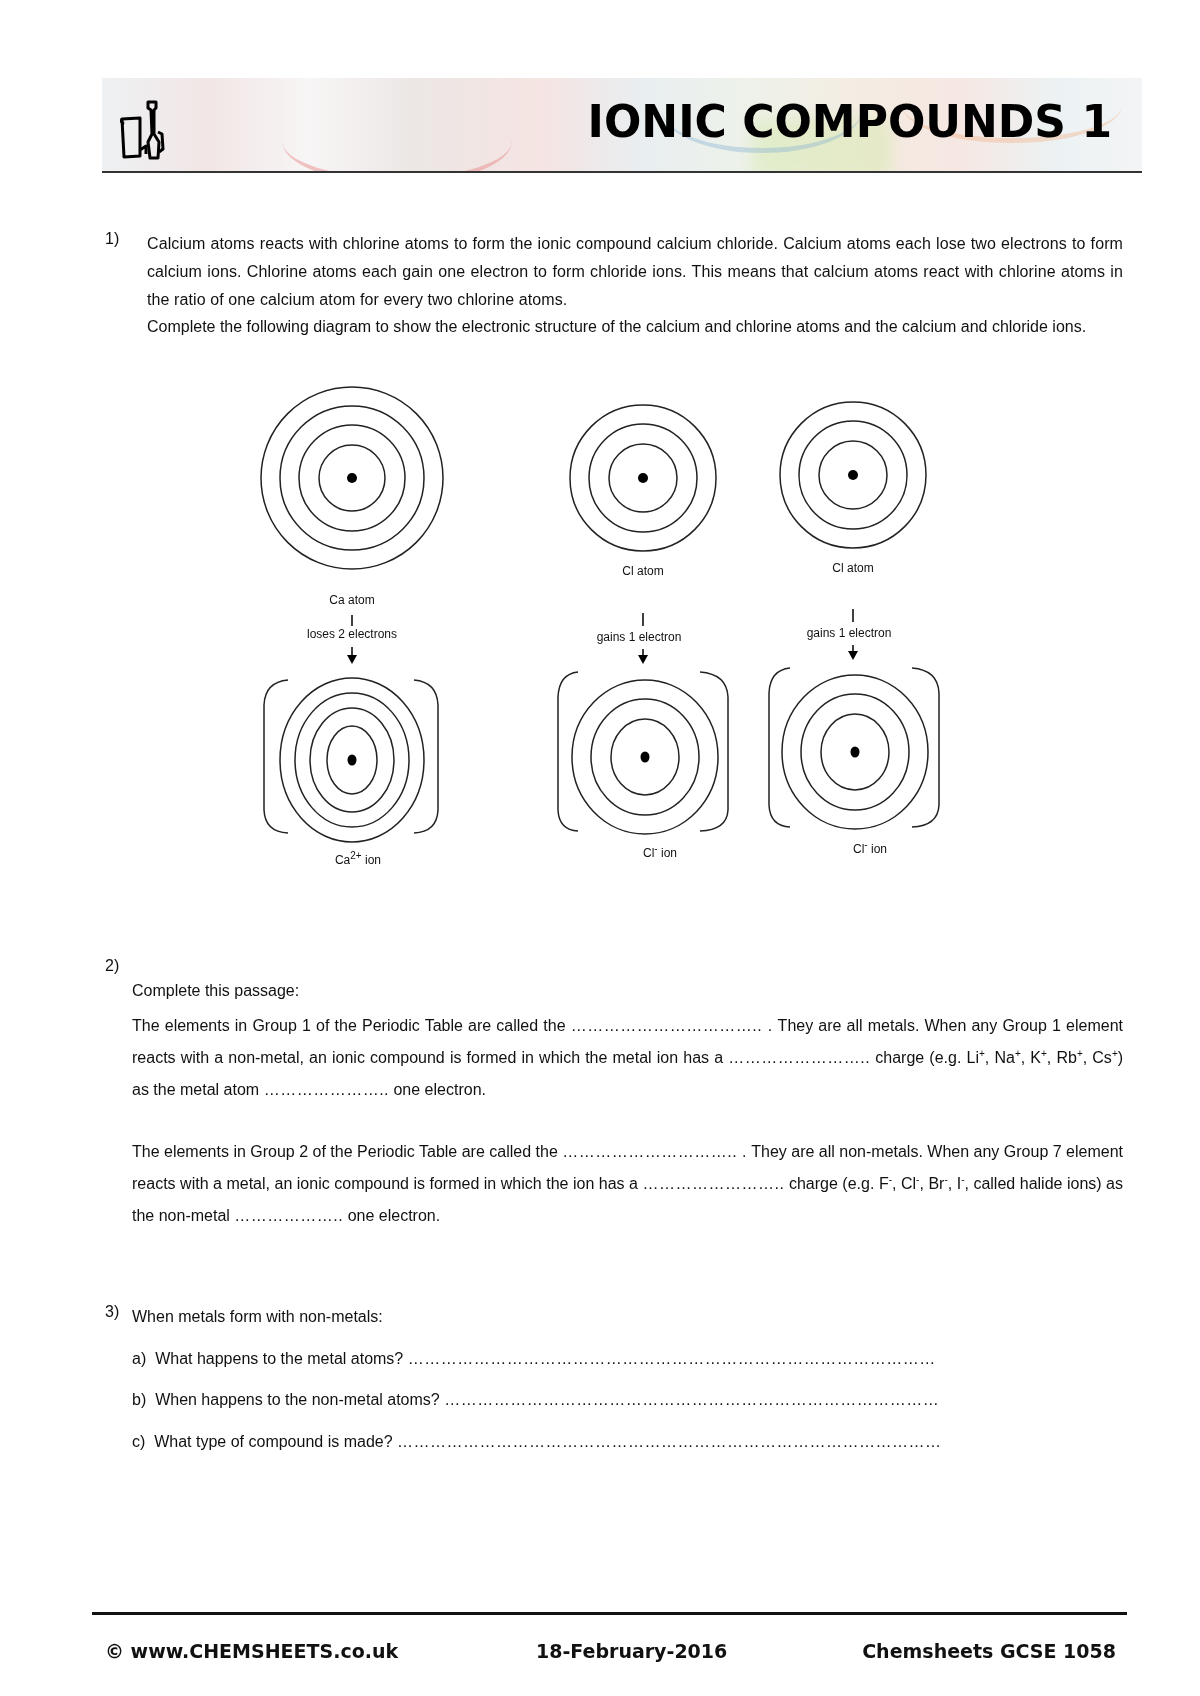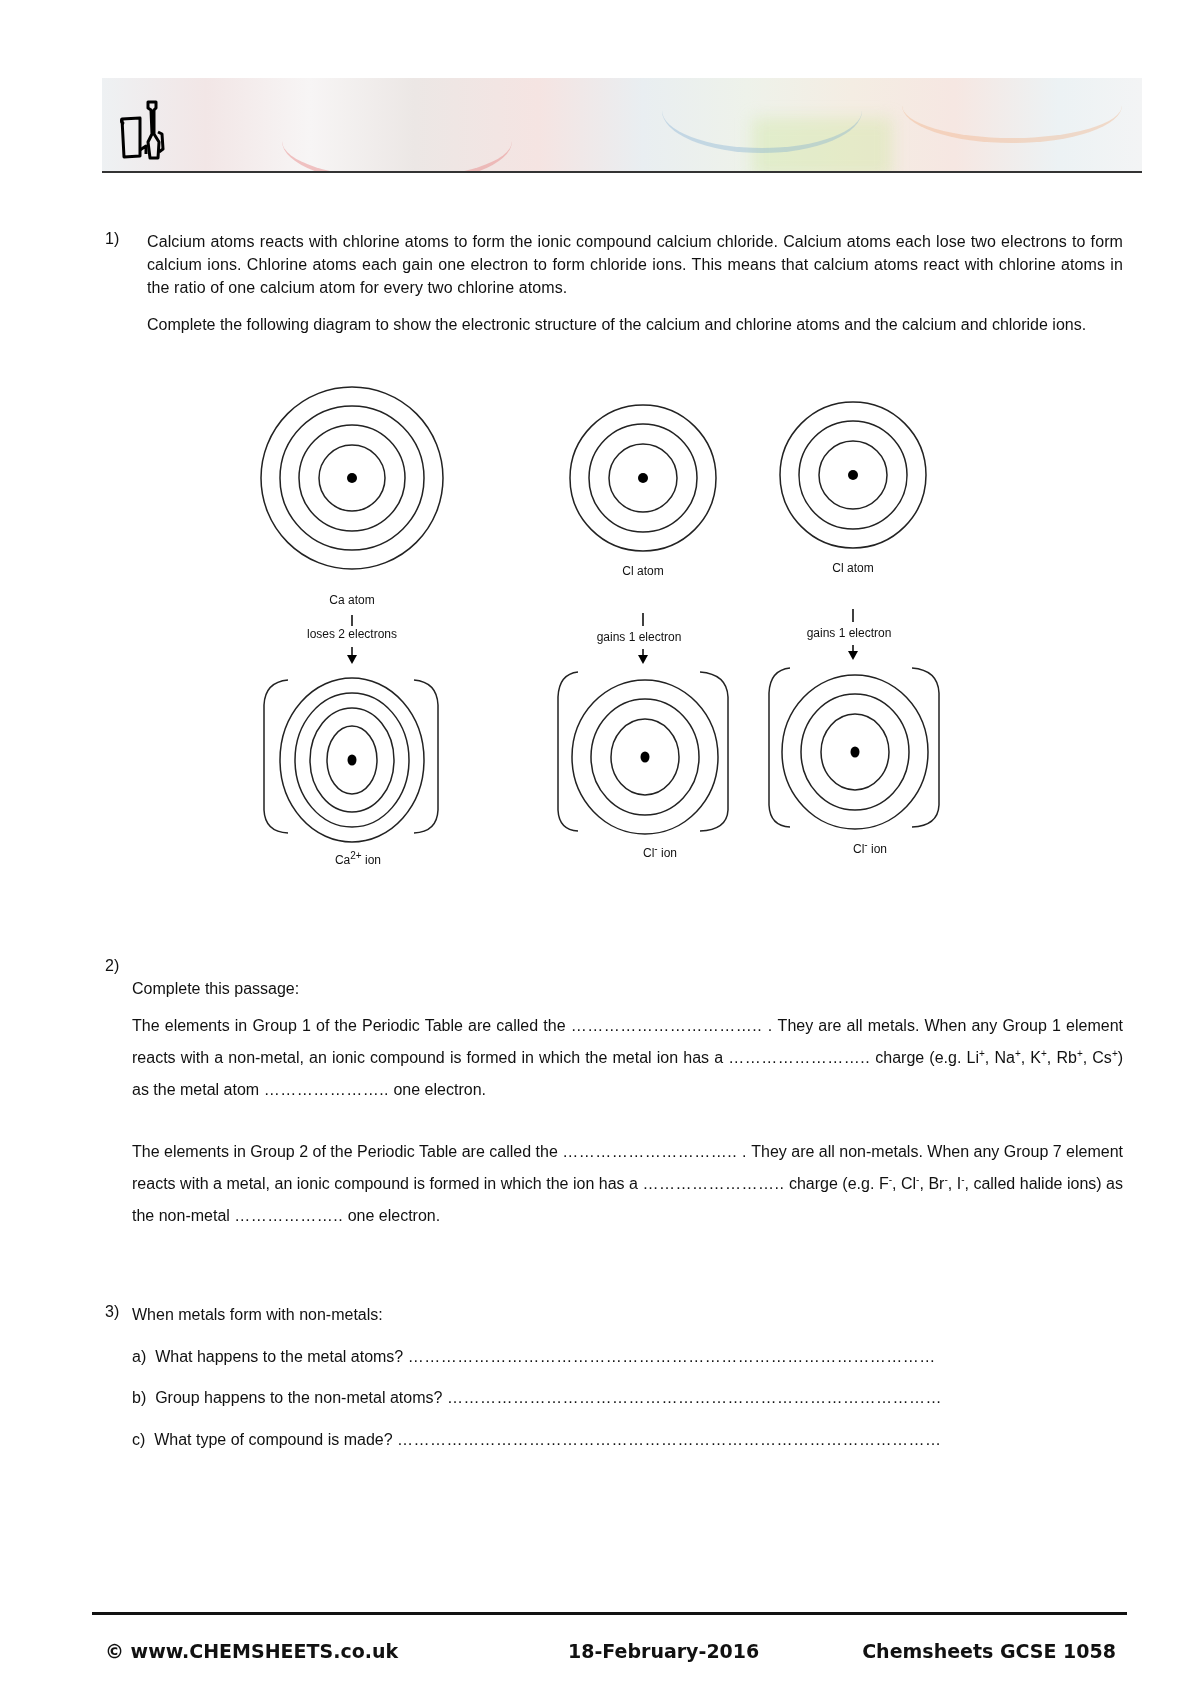--- a/index.html
+++ b/index.html
@@ -11,21 +11,21 @@
     .header .blob1 { position:absolute; left:180px; top:20px; width:230px; height:80px; border-radius:50%;
       border-bottom:6px solid rgba(230,130,130,0.45); }
     .header .blob2 { position:absolute; left:560px; top:-10px; width:200px; height:80px; border-radius:50%;
       border-bottom:5px solid rgba(120,170,210,0.35); }
     .header .blob3 { position:absolute; left:800px; top:-10px; width:220px; height:70px; border-radius:50%;
       border-bottom:5px solid rgba(240,170,120,0.35); }
     .header .glow { position:absolute; left:650px; top:40px; width:140px; height:60px; background:rgba(200,230,150,0.35); filter:blur(8px); }
     .logo { position:absolute; left:16px; top:16px; width:70px; height:70px; }
     .title { position:absolute; right:30px; top:22px; font-family:"DejaVu Sans", sans-serif; font-weight:bold;
       font-size:44px; letter-spacing:0px; color:#000; line-height:1; }
-    .q { position:absolute; font-size:16px; line-height:23px; color:#111; }
+    .q { position:absolute; font-size:16px; line-height:28px; color:#111; }
     .qnum { position:absolute; font-size:16px; color:#111; }
     .para { text-align:justify; text-align-last:left; }
     .p2 { line-height:32px; }
     .diagram { position:absolute; left:0; top:0; }
     .lbl { position:absolute; font-size:12px; color:#111; white-space:nowrap; transform:translateX(-50%); }
     .footer-line { position:absolute; left:92px; top:1612px; width:1035px; height:3px; background:#111; }
     .footer { position:absolute; top:1640px; font-family:"DejaVu Sans", sans-serif; font-weight:bold; font-size:19px; color:#111; }
     .dots { letter-spacing:0.5px; }
     sup { font-size:10px; line-height:0; }
   </style>
@@ -39,20 +39,21 @@
   <div class="blob3"></div>
   <svg class="logo" viewBox="0 0 70 70">
     <g fill="none" stroke="#000" stroke-width="3" stroke-linejoin="round">
       <path d="M4 25 L22 24 L22 62 L6 63 Z"></path>
       <path d="M4 25 Q2 28 6 30"></path>
       <path d="M30 8 L38 8 L38 14 L36 16 L36 40 L41 48 L40 64 L32 64 L30 48 L34 40 L33 16 L30 14 Z"></path>
       <path d="M40 38 L44 40 L45 55 L41 58"></path>
       <path d="M22 56 L28 52 L28 60"></path>
     </g>
   </svg>
+  <div class="title">IONIC COMPOUNDS 1</div>
 </div>
 
 <div class="qnum" style="left:105px; top:230px;">1)</div>
 <div class="q para" style="left:147px; top:230px; width:976px; letter-spacing:0.1px;">Calcium atoms reacts with chlorine atoms to form the ionic compound calcium chloride.  Calcium atoms each lose two electrons to form calcium ions.  Chlorine atoms each gain one electron to form chloride ions.  This means that calcium atoms react with chlorine atoms in the ratio of one calcium atom for every two chlorine atoms.</div>
 <div class="q para" style="left:147px; top:313px; width:976px;">Complete the following diagram to show the electronic structure of the calcium and chlorine atoms and the calcium and chloride ions.</div>
 
 <svg class="diagram" width="1200" height="900">
   <g fill="none" stroke="#222" stroke-width="1.5">
 
     <g>
@@ -153,25 +154,25 @@
 <div class="qnum" style="left:105px; top:1303px;">3)</div>
 <div class="q" style="left:132px; top:1303px;">When metals form with non-metals:</div>
 
 <div class="q" style="left:132px; top:1345px; width:960px; white-space:nowrap; overflow:hidden;">
   <span>a)</span>&nbsp;
   <span>What happens to the metal atoms?</span>
   <span class="dots">……………………………………………………………………………………</span>
 </div>
 <div class="q" style="left:132px; top:1386px; width:960px; white-space:nowrap; overflow:hidden;">
   <span>b)</span>&nbsp;
-  <span>Group happens to the non-metal atoms?</span>
+  <span>When happens to the non-metal atoms?</span>
   <span class="dots">………………………………………………………………………………</span>
 </div>
 <div class="q" style="left:132px; top:1428px; width:960px; white-space:nowrap; overflow:hidden;">
   <span>c)</span>&nbsp;
   <span>What type of compound is made?</span>
   <span class="dots">………………………………………………………………………………………</span>
 </div>
 
 <div class="footer-line"></div>
 <div class="footer" style="left:105px;">© www.CHEMSHEETS.co.uk</div>
-<div class="footer" style="left:536px;margin-left:32px;">18-February-2016</div>
+<div class="footer" style="left:536px;">18-February-2016</div>
 <div class="footer" style="right:84px;">Chemsheets GCSE 1058</div>
 
 </body></html>

